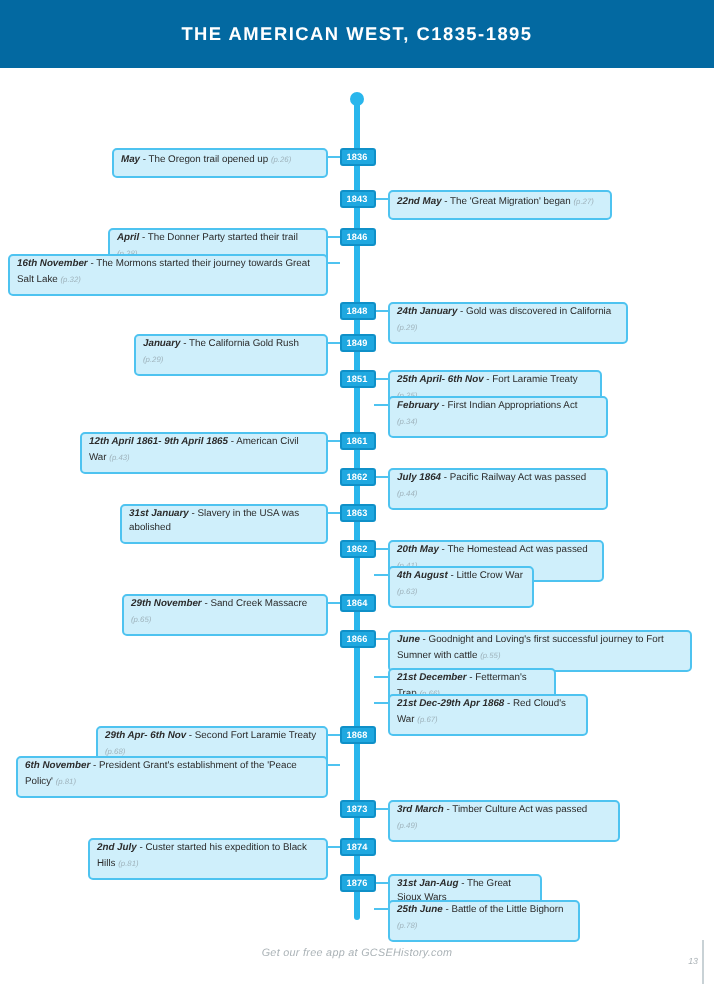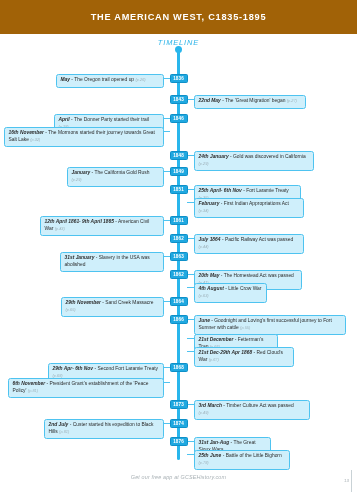--- a/index.html
+++ b/index.html
@@ -21,21 +21,21 @@
     box-sizing: border-box;
   }
 
   
   .header {
     position: absolute;
     top: 0;
     left: 0;
     width: 357px;
     height: 34px;
-    background: #a16207;
+    background: #0369a1;
     display: flex;
     align-items: center;
     justify-content: center;
   }
   .header-title {
     color: #ffffff;
     font-size: 9.2px;
     font-weight: bold;
     letter-spacing: 0.75px;
     text-align: center;
@@ -178,21 +178,20 @@
 </style>
 </head>
 <body>
 
 <div class="page">
 
   <div class="header">
     <div class="header-title">THE AMERICAN WEST, C1835-1895</div>
   </div>
 
-  <div class="timeline-label">TIMELINE</div>
 
   <div class="spine-cap"></div>
   <div class="spine"></div>
 
   <div class="rows" id="rows">
       <div class="row" style="top: 74px;">
         <div class="year">1836</div>
         <div class="stub left"></div>
         <div class="box left" style="width: 108px;"><b>May</b><span> - The Oregon trail opened up </span><span class="pg">(p.26)</span></div>
       </div>

